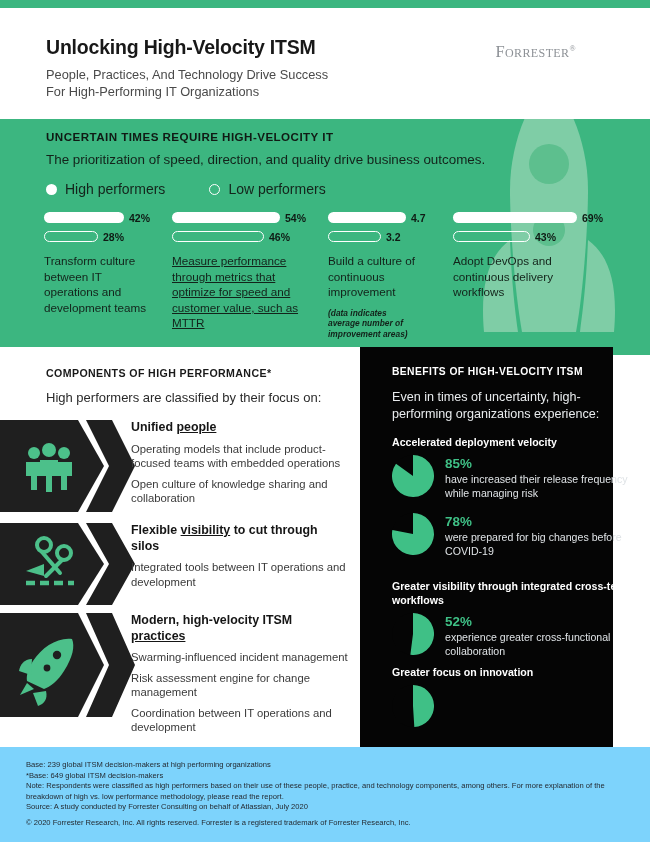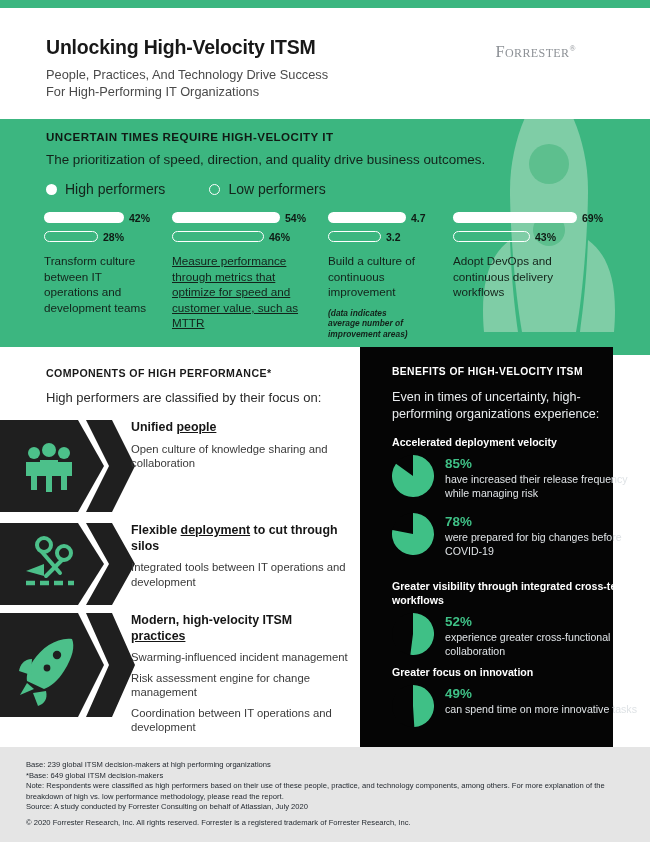--- a/index.html
+++ b/index.html
@@ -124,21 +124,21 @@
   .ben-item.b3 { top:318px; }
 
   .ben-label { font-size:10.6px; font-weight:bold; color:#ffffff; line-height:14px; }
   .ben-body { display:flex; align-items:flex-start; gap:11px; margin-top:6px; }
   .pie { width:42px; height:42px; flex:none; }
   .ben-stat { padding-top:1px; }
   .ben-pct { font-size:13.4px; font-weight:bold; color:#3fc086; line-height:15px; }
   .ben-desc { font-size:10.6px; line-height:13.5px; color:#dfe3e6; margin-top:2px; }
 
   
-  .footer { position:absolute; left:0; top:747px; width:650px; height:95px; background:#e5e5e5; }
+  .footer { position:absolute; left:0; top:747px; width:650px; height:95px; background:#7dd3fc; }
   .footer-notes {
     position:absolute; left:26px; top:13px; width:600px;
     font-size:7.6px; line-height:10.6px; color:#242a31;
   }
   .footer-copy {
     position:absolute; left:26px; top:71px; width:600px;
     font-size:7.6px; color:#242a31;
   }
 </style>
 </head>
@@ -249,41 +249,42 @@
         <circle cx="34" cy="33" r="6" fill="#4cc08a"></circle>
         <circle cx="49" cy="30" r="7" fill="#4cc08a"></circle>
         <circle cx="64" cy="33" r="6" fill="#4cc08a"></circle>
         <path d="M26 42 h16 v14 h-5 v14 h-6 v-14 h-5 z" fill="#4cc08a"></path>
         <path d="M40 40 h18 v16 h-6 v16 h-6 v-16 h-6 z" fill="#4cc08a"></path>
         <path d="M56 42 h16 v14 h-5 v14 h-6 v-14 h-5 z" fill="#4cc08a"></path>
       </svg>
     </div>
     <div class="comp-text">
       <div class="comp-title"><span>Unified </span><span class="u">people</span><span></span></div>
+      <div class="comp-bullet">Operating models that include product-focused teams with embedded operations</div>
       <div class="comp-bullet">Open culture of knowledge sharing and collaboration</div>
     </div>
   </div>
 
   <div class="comp-row r1">
     <div class="badge">
       <svg viewBox="0 0 135 82" preserveAspectRatio="none">
         <path d="M0 0 H78 L104 41 L78 82 H0 Z" fill="#1f1f1f"></path>
         <path d="M86 0 H112 L135 41 L112 82 H86 L109 41 Z" fill="#1f1f1f"></path>
       </svg>
       <svg viewBox="0 0 135 82" style="position:absolute;left:0;top:0;">
         <circle cx="44" cy="22" r="7" fill="none" stroke="#4cc08a" stroke-width="4"></circle>
         <circle cx="64" cy="30" r="7" fill="none" stroke="#4cc08a" stroke-width="4"></circle>
         <path d="M42 29 L60 50" stroke="#4cc08a" stroke-width="4" stroke-linecap="round"></path>
         <path d="M62 37 L46 53" stroke="#4cc08a" stroke-width="4" stroke-linecap="round"></path>
         <path d="M26 48 L44 41 L44 53 Z" fill="#4cc08a"></path>
         <path d="M26 60 h9 M40 60 h9 M54 60 h9 M68 60 h6" stroke="#4cc08a" stroke-width="4.5" stroke-linecap="butt"></path>
       </svg>
     </div>
     <div class="comp-text">
-      <div class="comp-title"><span>Flexible </span><span class="u">deployment</span><span> to cut through silos</span></div>
+      <div class="comp-title"><span>Flexible </span><span class="u">visibility</span><span> to cut through silos</span></div>
       <div class="comp-bullet">Integrated tools between IT operations and development</div>
     </div>
   </div>
 
   <div class="comp-row r2">
     <div class="badge">
       <svg viewBox="0 0 135 104" preserveAspectRatio="none">
         <path d="M0 0 H78 L104 52 L78 104 H0 Z" fill="#1f1f1f"></path>
         <path d="M86 0 H112 L135 52 L112 104 H86 L109 52 Z" fill="#1f1f1f"></path>
       </svg>
@@ -350,24 +351,20 @@
     </div>
   </div>
 
   <div class="ben-item b3">
     <div class="ben-label">Greater focus on innovation</div>
     <div class="ben-body">
       <svg class="pie" viewBox="0 0 42 42">
           <circle cx="21" cy="21" r="21" fill="#050505"></circle>
           <path d="M21 21 L21 0 A21 21 0 0 1 22.32 41.96 Z" fill="#3fc086"></path>
         </svg>
-      <div class="ben-stat">
-        <div class="ben-pct">49%</div>
-        <div class="ben-desc">can spend time on more innovative tasks</div>
-      </div>
     </div>
   </div>
 </div>
 
 <div class="footer">
   <div class="footer-notes" style="white-space: pre-line;">Base: 239 global ITSM decision-makers at high performing organizations
 *Base: 649 global ITSM decision-makers
 Note: Respondents were classified as high performers based on their use of these people, practice, and technology components, among others. For more explanation of the breakdown of high vs. low performance methodology, please read the report.
 Source: A study conducted by Forrester Consulting on behalf of Atlassian, July 2020</div>
   <div class="footer-copy">© 2020 Forrester Research, Inc. All rights reserved. Forrester is a registered trademark of Forrester Research, Inc.</div>

